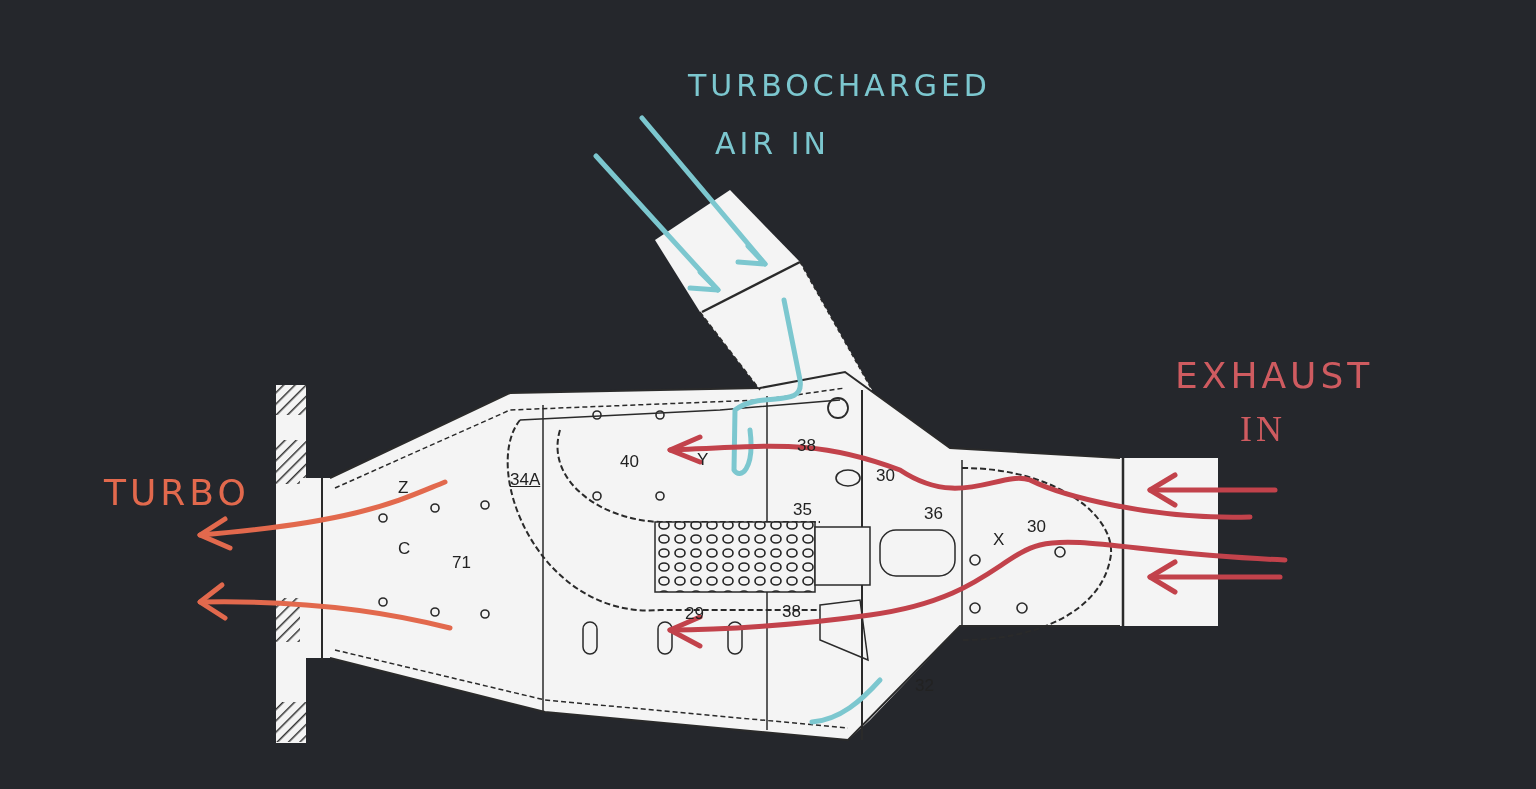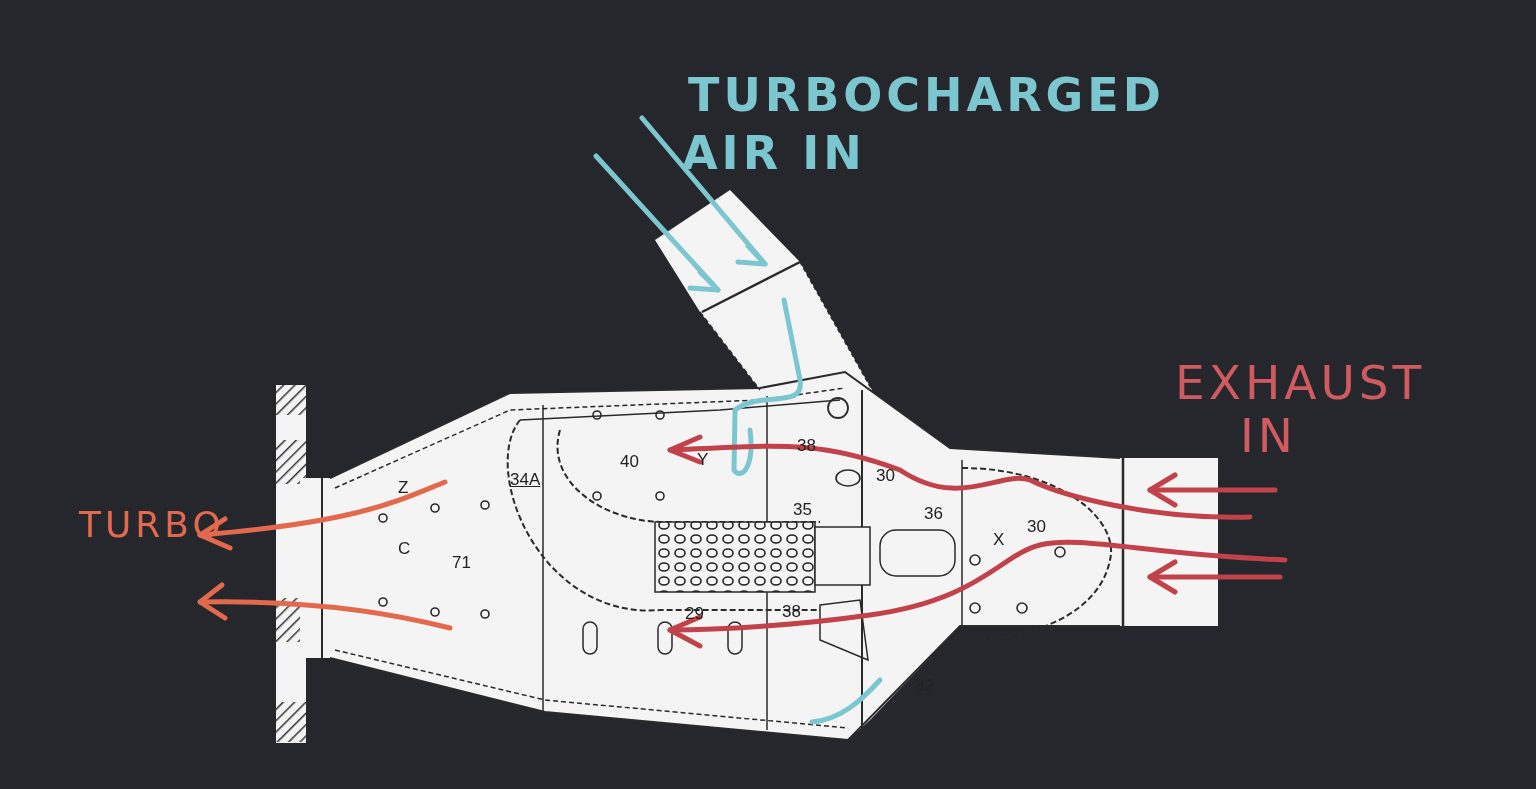--- a/index.html
+++ b/index.html
@@ -10,22 +10,22 @@
     position:relative;
   }
   .canvas { position:absolute; left:0; top:0; width:1536px; height:789px; }
   .hand {
     position:absolute;
     font-family:"DejaVu Sans", sans-serif;
     letter-spacing:4px;
     transform-origin:left top;
     white-space:nowrap;
   }
-  .lbl-cyan { color:#7cc7cf; font-size:46px; font-weight:bold; }
-  .lbl-red  { color:#cf5b60; font-size:47px; }
+  .lbl-cyan { color:#7cc7cf; font-size:30px; font-weight:normal; }
+  .lbl-red  { color:#cf5b60; font-size:36px; }
   .lbl-orange { color:#e2694d; font-size:36px; }
   .part {
     position:absolute;
     font-family:"Liberation Sans", sans-serif;
     font-size:17px; color:#222;
   }
   .part.u { text-decoration:underline;text-align:right; }
 </style>
 </head>
 <body>
@@ -135,24 +135,24 @@
 
   <g fill="none" stroke="#e2694d" stroke-width="5" stroke-linecap="round" stroke-linejoin="round">
     <path d="M445,482 C400,500 360,522 200,535"></path>
     <path d="M225,519 L200,535 L230,548"></path>
     <path d="M450,628 C380,610 300,600 200,602"></path>
     <path d="M222,585 L200,602 L225,618"></path>
   </g>
 </svg>
 
 <div class="hand lbl-cyan" style="left:688px;top:68px;">TURBOCHARGED</div>
-<div class="hand lbl-cyan" style="left:682px;top:126px;">AIR IN</div>
+<div class="hand lbl-cyan" style="left:715px;top:126px;">AIR IN</div>
 <div class="hand lbl-red" style="left:1175px;top:355px;">EXHAUST</div>
-<div class="hand lbl-red" style="left:1240px;top:408px;">IN</div>
-<div class="hand lbl-orange" style="left:79px;top:472px;margin-top:32px;">TURBO</div>
+<div class="hand lbl-red" style="left:1240px;top:408px;font-family:Liberation Serif, serif;">IN</div>
+<div class="hand lbl-orange" style="left:104px;top:472px;">TURBO</div>
 
 <div class="part" style="left:398px;top:478px;">Z</div>
 <div class="part" style="left:398px;top:539px;">C</div>
 <div class="part" style="left:452px;top:553px;">71</div>
 <div class="part u" style="left:510px;top:470px;">34A</div>
 <div class="part" style="left:620px;top:452px;text-align:right;">40</div>
 <div class="part" style="left:697px;top:450px;">Y</div>
 <div class="part" style="left:797px;top:436px;">38</div>
 <div class="part" style="left:793px;top:500px;">35</div>
 <div class="part" style="left:876px;top:466px;">30</div>

